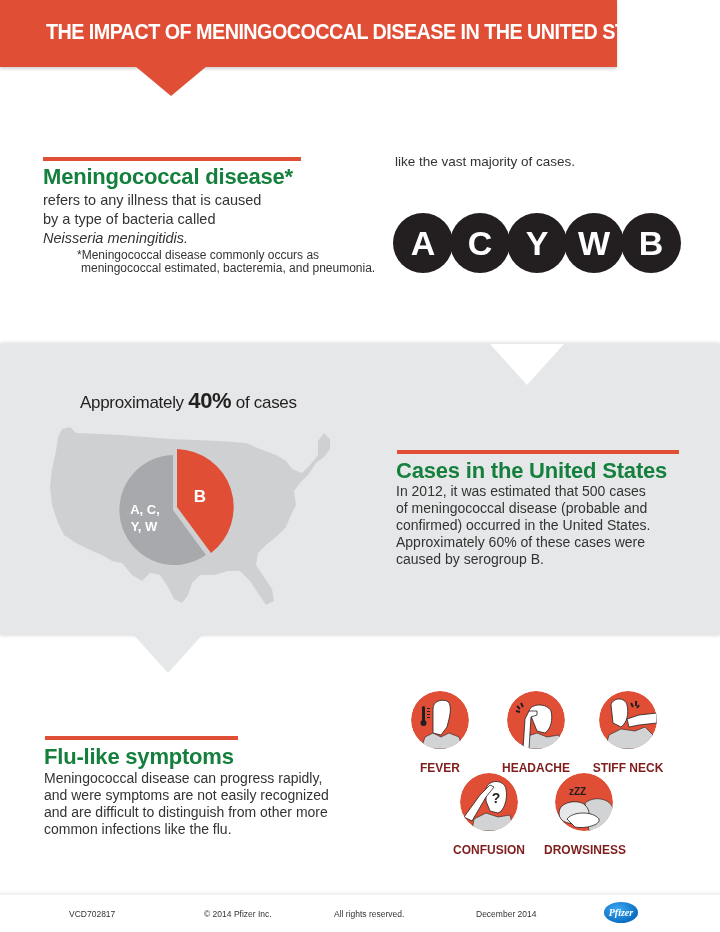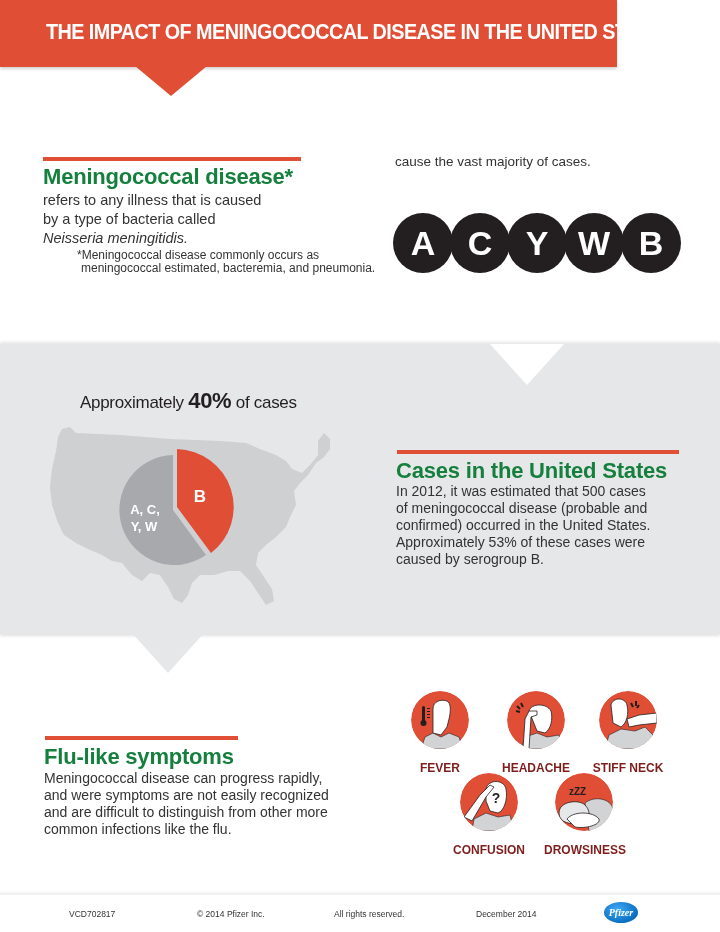--- a/index.html
+++ b/index.html
@@ -84,21 +84,21 @@
   <div>refers to any illness that is caused</div>
   <div>by a type of bacteria called</div>
   <div style="font-style:italic;">Neisseria meningitidis.</div>
 </div>
 <div class="small" style="left:41px; top:249px;">
   <div>*Meningococcal disease commonly occurs as</div>
   <div style="padding-left:4px;">meningococcal estimated, bacteremia, and pneumonia.</div>
 </div>
 
 <div class="body-text" style="left:395px; top:153px; font-size:13.5px; line-height:17px;">
-  <div>cause the vast majority of cases.</div>
+  <div>like the vast majority of cases.</div>
 </div>
 <div class="sero-row">
   <div class="sero">A</div>
   <div class="sero">C</div>
   <div class="sero">Y</div>
   <div class="sero">W</div>
   <div class="sero">B</div>
 </div>
 
 <div class="band"></div>
@@ -118,21 +118,21 @@
   <text x="105" y="89" text-anchor="middle" fill="#ffffff" font-family="Liberation Sans, sans-serif" font-weight="bold" font-size="13">A, C,</text>
   <text x="104" y="106" text-anchor="middle" fill="#ffffff" font-family="Liberation Sans, sans-serif" font-weight="bold" font-size="13">Y, W</text>
 </svg>
 
 <div class="rule" style="left:397px; top:450px; width:282px;"></div>
 <div class="h2" style="left:396px; top:458px;">Cases in the United States</div>
 <div class="body-text" style="left:396px; top:483px; line-height:17px; font-size:14px;">
   <div>In 2012, it was estimated that 500 cases</div>
   <div>of meningococcal disease (probable and</div>
   <div>confirmed) occurred in the United States.</div>
-  <div>Approximately 53% of these cases were</div>
+  <div>Approximately 60% of these cases were</div>
   <div>caused by serogroup B.</div>
 </div>
 
 <div class="rule" style="left:45px; top:736px; width:193px;"></div>
 <div class="h2" style="left:44px; top:744px;">Flu-like symptoms</div>
 <div class="body-text" style="left:44px; top:770px; line-height:17px; font-size:14px;">
   <div>Meningococcal disease can progress rapidly,</div>
   <div>and were symptoms are not easily recognized</div>
   <div>and are difficult to distinguish from other more</div>
   <div>common infections like the flu.</div>
@@ -192,16 +192,16 @@
     <path d="M30,30 C40,22 56,26 58,36 L58,58 L34,58 Z" fill="#d1d3d4" stroke="#231f20" stroke-width="0.6"></path>
     <path d="M4,40 C4,28 24,26 30,32 C36,38 36,48 26,50 C16,52 4,50 4,40 Z" fill="#e6e7e8" stroke="#231f20" stroke-width="0.8"></path>
     <path d="M12,46 C18,38 38,38 44,46 C46,52 30,56 20,54 Z" fill="#ffffff" stroke="#231f20" stroke-width="0.8"></path>
     <text x="14" y="22" font-family="Liberation Sans, sans-serif" font-weight="bold" font-size="10" fill="#231f20">zZZ</text>
   </svg>
   <div class="label">DROWSINESS</div>
 </div>
 
 <div class="footer-rule"></div>
 <div class="footer-item" style="left:69px;">VCD702817</div>
-<div class="footer-item" style="left:197px;">© 2014 Pfizer Inc.</div>
+<div class="footer-item" style="left:204px;">© 2014 Pfizer Inc.</div>
 <div class="footer-item" style="left:334px;text-align:center;">All rights reserved.</div>
 <div class="footer-item" style="left:476px;">December 2014</div>
 <div class="pfizer">Pfizer</div>
 
 </body></html>

